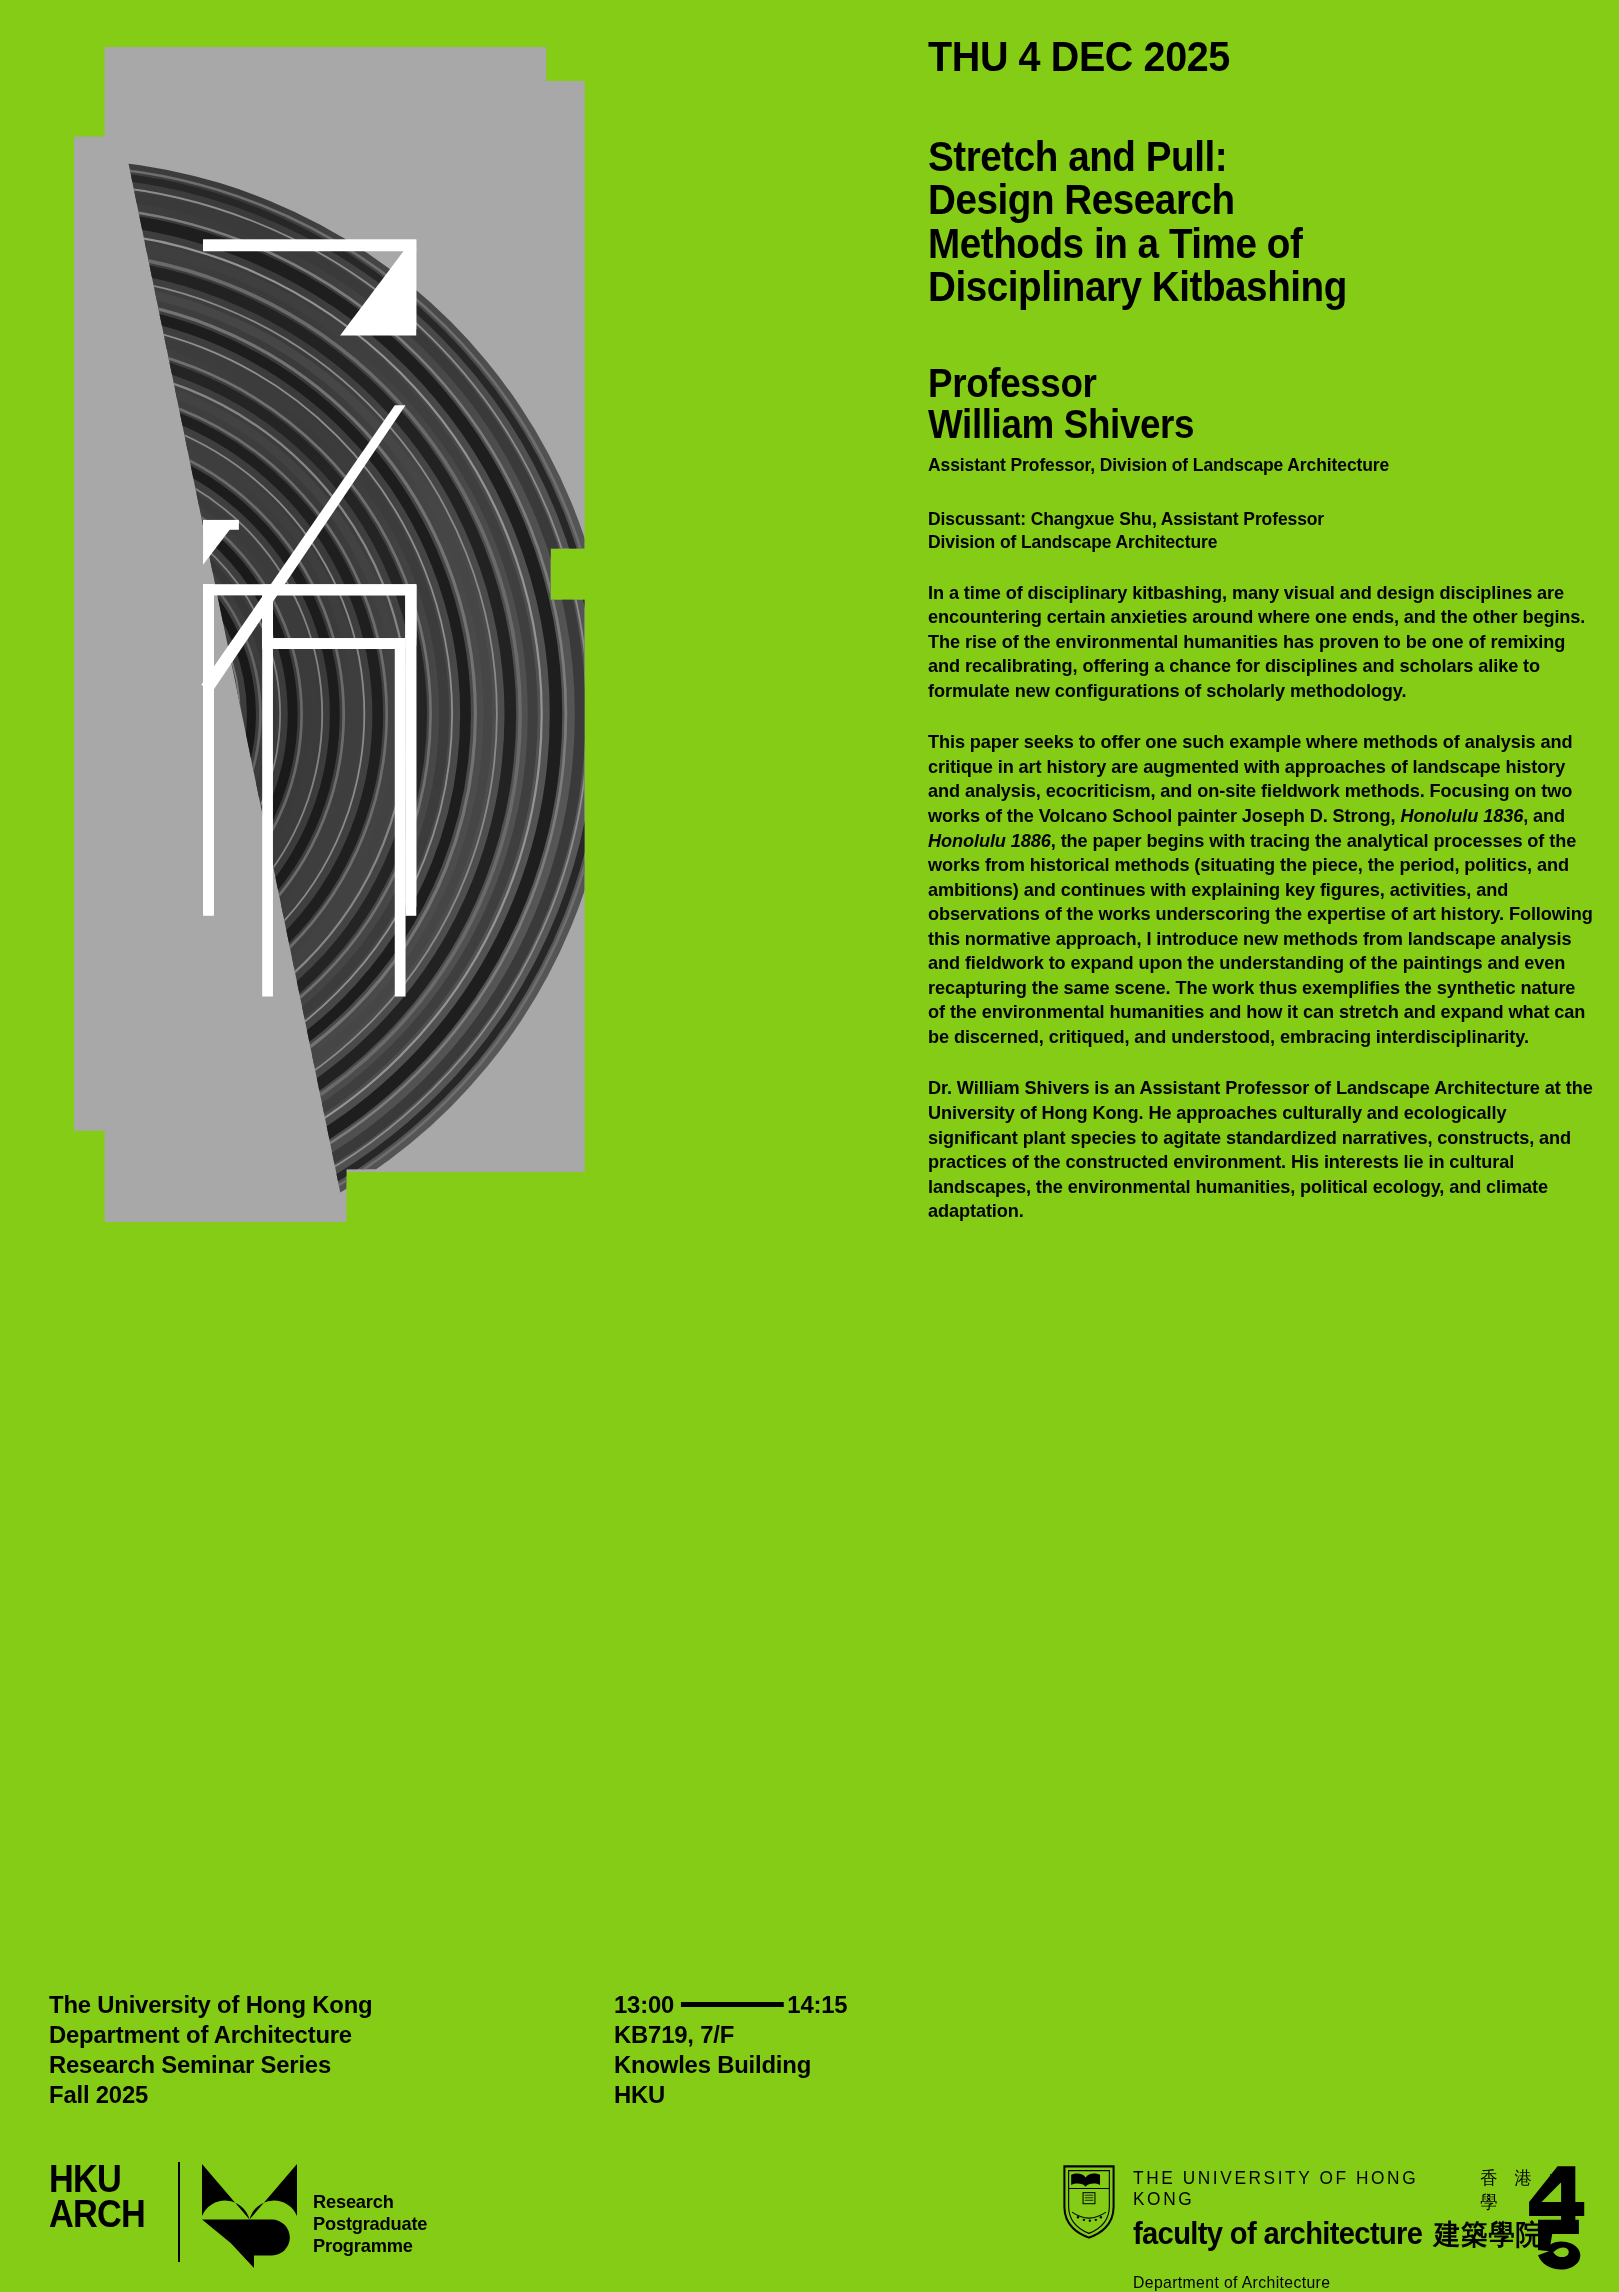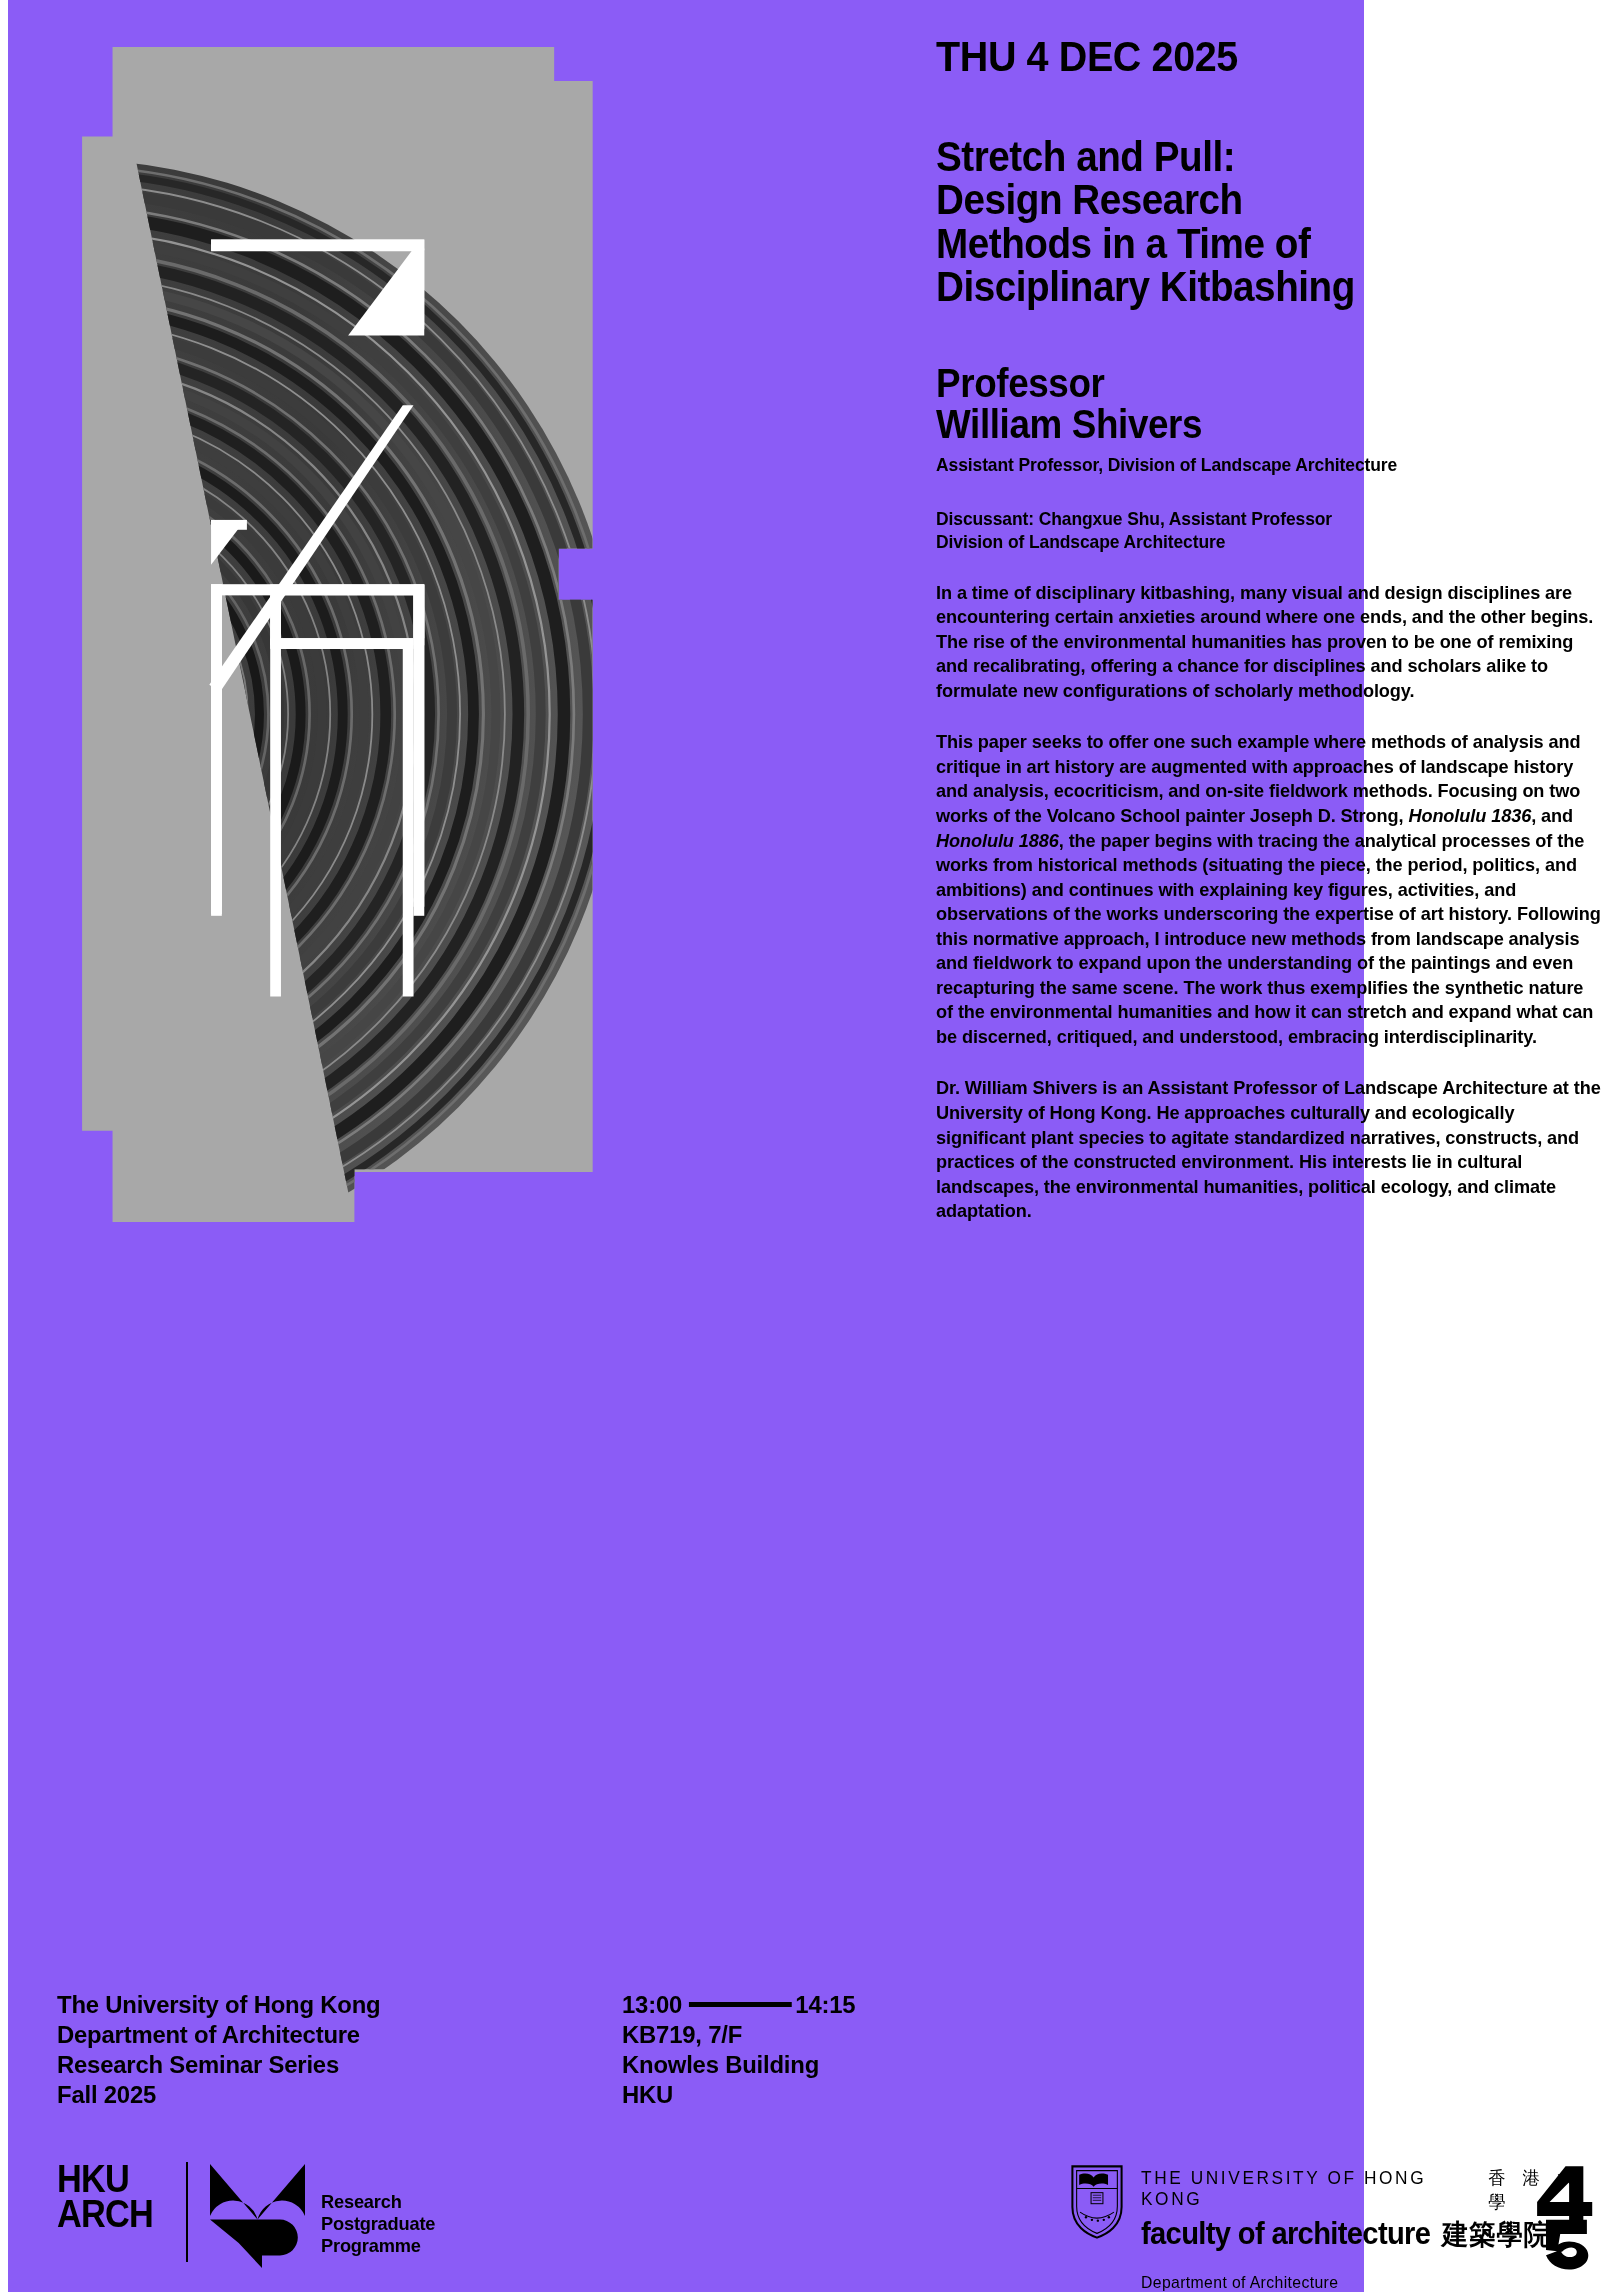--- a/index.html
+++ b/index.html
@@ -7,23 +7,23 @@
   body {
     width:1619px; height:2293px;
     font-family:"Liberation Sans", sans-serif;
     color:#000000;
     position:relative;
     overflow:hidden;
   }
 
   
   #poster {
-    position:absolute; left:8px; top:0;
-    width:1356px; height:2293px;
-    background:#8b5cf6;
+    position:absolute; left:0; top:0;
+    width:1619px; height:2293px;
+    background:#84cc16;
   }
 
   
   #graphic {
     position:absolute;
     left:49px; top:47px;
     width:851px; height:1863px;
   }
   #graphic svg { display:block; width:100%; height:100%; }
 

